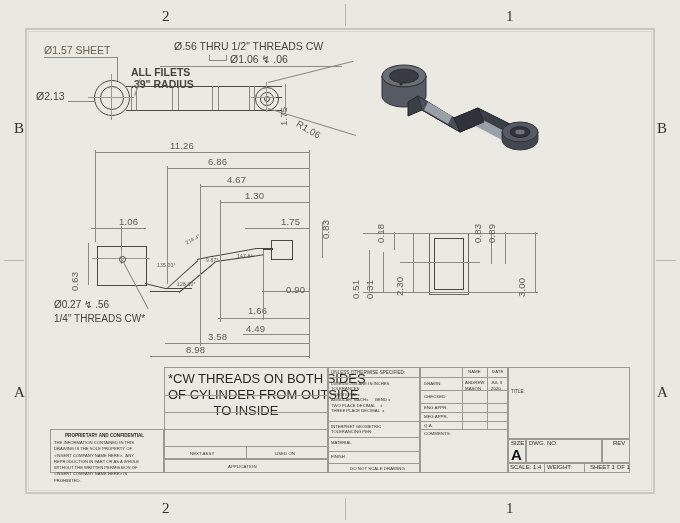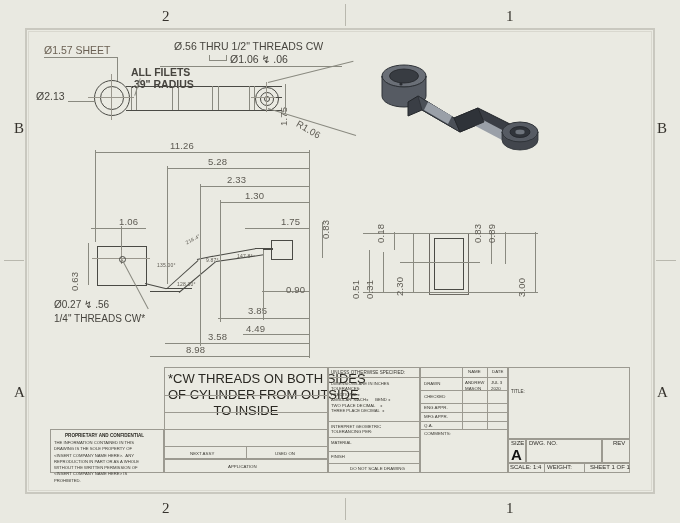--- a/index.html
+++ b/index.html
@@ -147,37 +147,37 @@
     <div class="dim" style="left:206px;top:257px;font-size:5px;">9.87°</div>
     <div class="dim" style="left:237px;top:253px;font-size:5px;">147.8°</div>
 
     <div class="note" style="left:54px;top:299px;font-size:10px;">Ø0.27 ↯ .56</div>
     <div class="note" style="left:54px;top:313px;font-size:10px;">1/4" THREADS CW*</div>
     <div class="ln thin" style="left:122px;top:259px;width:56px;height:1px;transform:rotate(62deg);transform-origin:left center;"></div>
 
     <div class="ln h thin" style="left:95px;top:152px;width:214px;"></div>
     <div class="dim" style="left:170px;top:140px;">11.26</div>
     <div class="ln h thin" style="left:167px;top:168px;width:142px;"></div>
-    <div class="dim" style="left:208px;top:156px;">5.28</div>
+    <div class="dim" style="left:208px;top:156px;">6.86</div>
     <div class="ln h thin" style="left:200px;top:186px;width:109px;"></div>
-    <div class="dim" style="left:227px;top:174px;">2.33</div>
+    <div class="dim" style="left:227px;top:174px;">4.67</div>
     <div class="ln h thin" style="left:220px;top:202px;width:89px;"></div>
     <div class="dim" style="left:245px;top:190px;">1.30</div>
     <div class="ln h thin" style="left:245px;top:228px;width:64px;"></div>
     <div class="dim" style="left:281px;top:216px;">1.75</div>
     <div class="ln h thin" style="left:91px;top:228px;width:55px;"></div>
     <div class="dim" style="left:119px;top:216px;">1.06</div>
     <div class="dim vert" style="left:80px;top:280px;">0.63</div>
     <div class="ln v thin" style="left:88px;top:243px;height:42px;"></div>
     <div class="dim vert" style="left:331px;top:228px;">0.83</div>
     <div class="ln v thin" style="left:322px;top:222px;height:36px;"></div>
     <div class="ln h thin" style="left:262px;top:291px;width:47px;"></div>
     <div class="dim" style="left:286px;top:284px;">0.90</div>
     <div class="ln h thin" style="left:218px;top:318px;width:91px;"></div>
-    <div class="dim" style="left:248px;top:305px;">3.85</div>
+    <div class="dim" style="left:248px;top:305px;">1.66</div>
     <div class="ln h thin" style="left:165px;top:343px;width:144px;"></div>
     <div class="dim" style="left:208px;top:331px;">3.58</div>
     <div class="ln h thin" style="left:243px;top:334px;width:66px;"></div>
     <div class="dim" style="left:246px;top:323px;">4.49</div>
     <div class="ln h thin" style="left:150px;top:356px;width:159px;"></div>
     <div class="dim" style="left:186px;top:344px;">8.98</div>
 
     <div class="ln v thin" style="left:95px;top:150px;height:92px;"></div>
     <div class="ln v thin" style="left:167px;top:166px;height:118px;"></div>
     <div class="ln v thin" style="left:200px;top:184px;height:162px;"></div>

